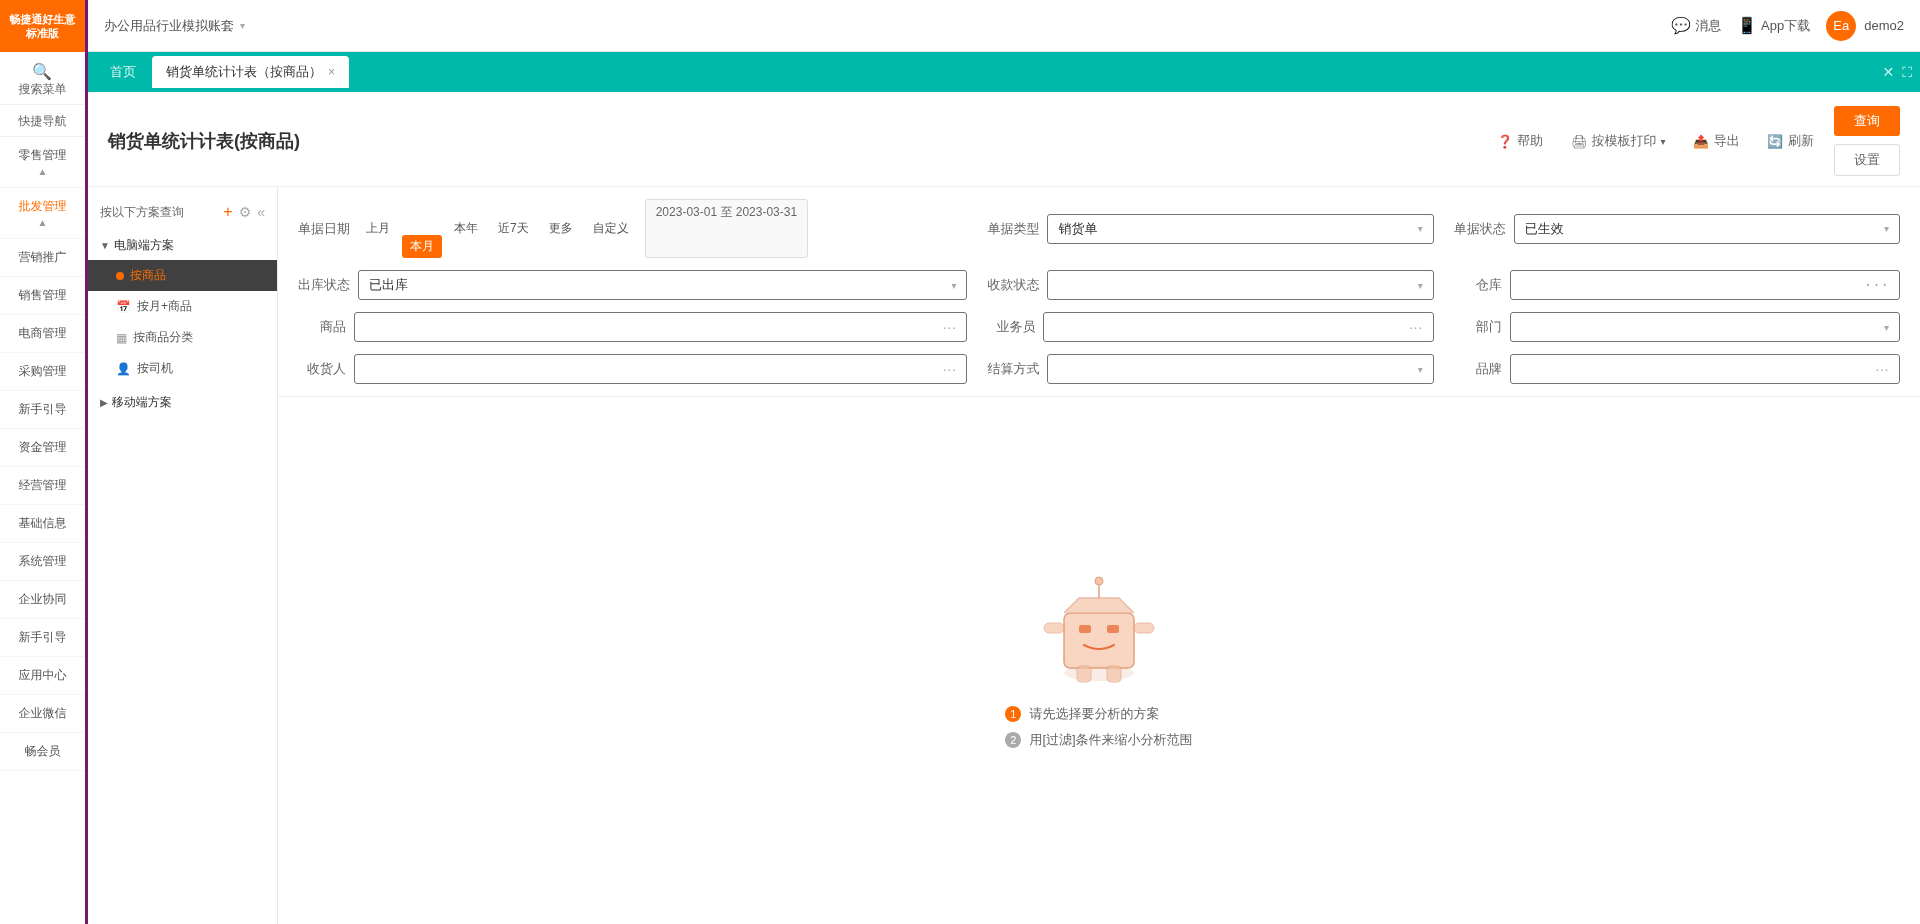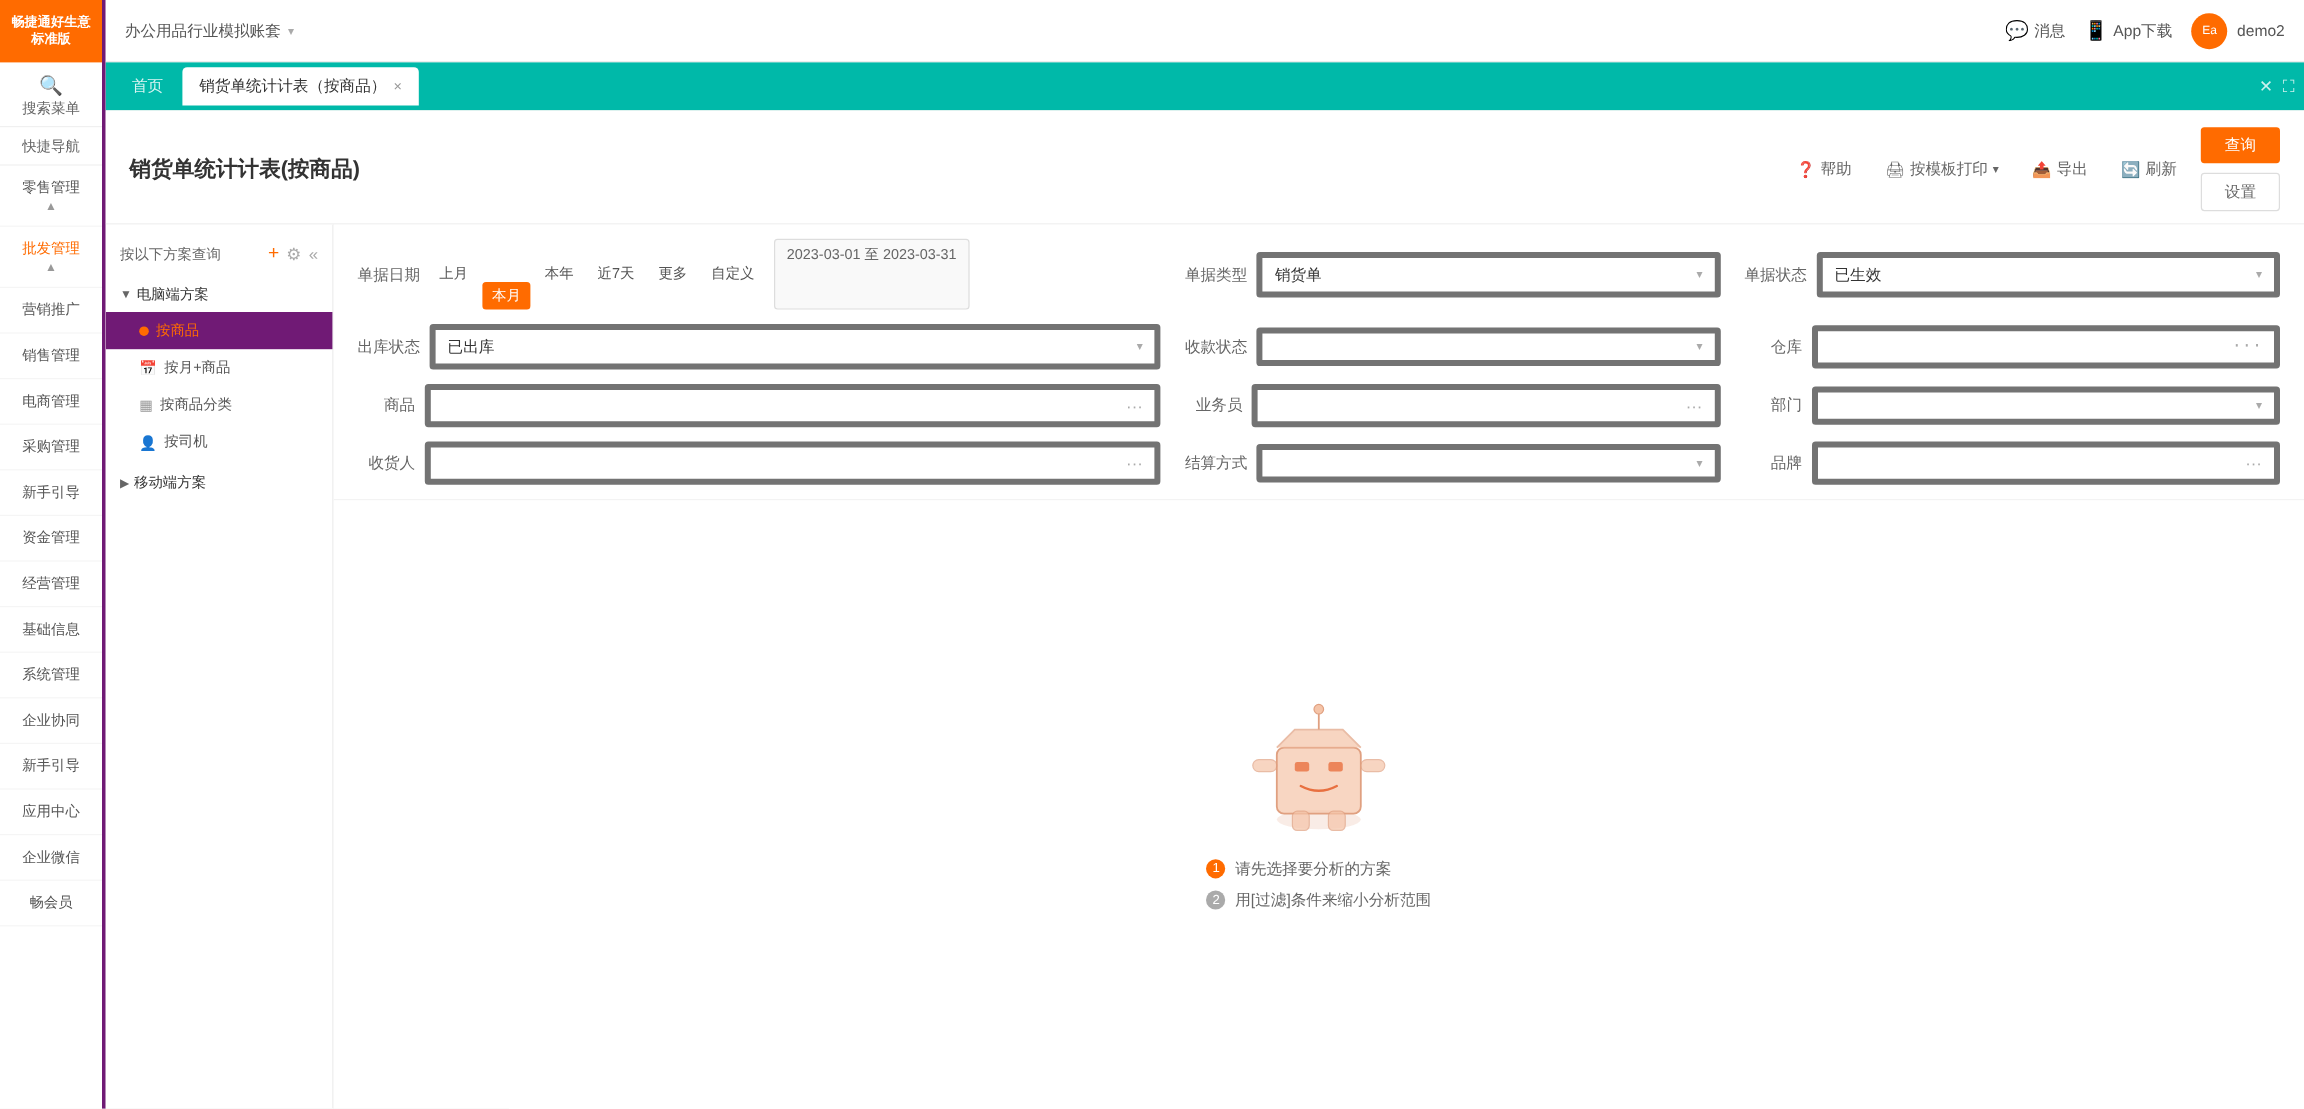--- a/index.html
+++ b/index.html
@@ -225,21 +225,21 @@
       display: flex;
       align-items: center;
       padding: 7px 12px 7px 28px;
       font-size: 12px;
       color: #555;
       cursor: pointer;
       gap: 6px;
     }
     .scheme-item.active {
       color: #ff6b00;
-      background: #701a75;
+      background: #404040;
     }
     .scheme-item .scheme-dot {
       width: 8px;
       height: 8px;
       border-radius: 50%;
       background: #ff6b00;
       flex-shrink: 0;
     }
     .scheme-item-icon {
       font-size: 12px;
@@ -329,21 +329,21 @@
     .filter-label {
       color: #666;
       font-size: 13px;
       white-space: nowrap;
       min-width: 56px;
       text-align: right;
       padding-right: 8px;
     }
     .filter-control {
       flex: 1;
-      border: 5px solid #737373;
+      border: 1px solid #737373;
       border-radius: 3px;
       padding: 5px 10px;
       font-size: 13px;
       color: #333;
       display: flex;
       align-items: center;
       justify-content: space-between;
       min-height: 30px;
       cursor: pointer;
       background: #fff;
@@ -536,21 +536,21 @@
       <div class="header-action-item">
         <span style="font-size:16px;">💬</span>
         <span>消息</span>
       </div>
       <div class="header-action-item">
         <span style="font-size:16px;">📱</span>
         <span>App下载</span>
       </div>
       <div class="header-action-item" style="gap:8px;">
         <div class="avatar">
-          <span style="font-size:10px;">Ea</span>
+          <span style="font-size:13px;">Ea</span>
         </div>
         <span>demo2</span>
       </div>
     </div>
   </div>
 
   <div class="tab-bar">
     <div class="tab-item">
       <span>首页</span>
     </div>

